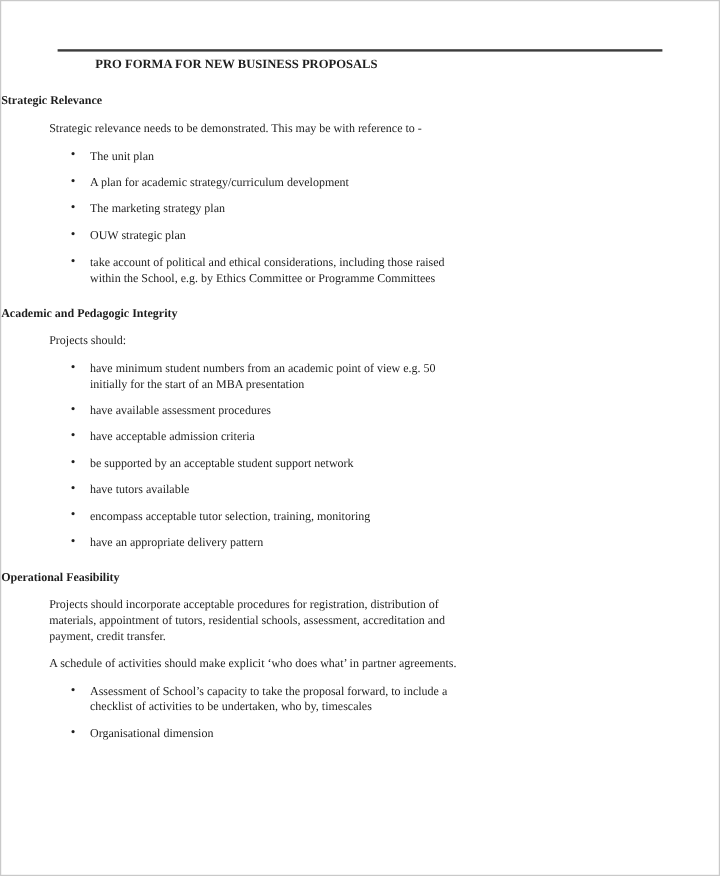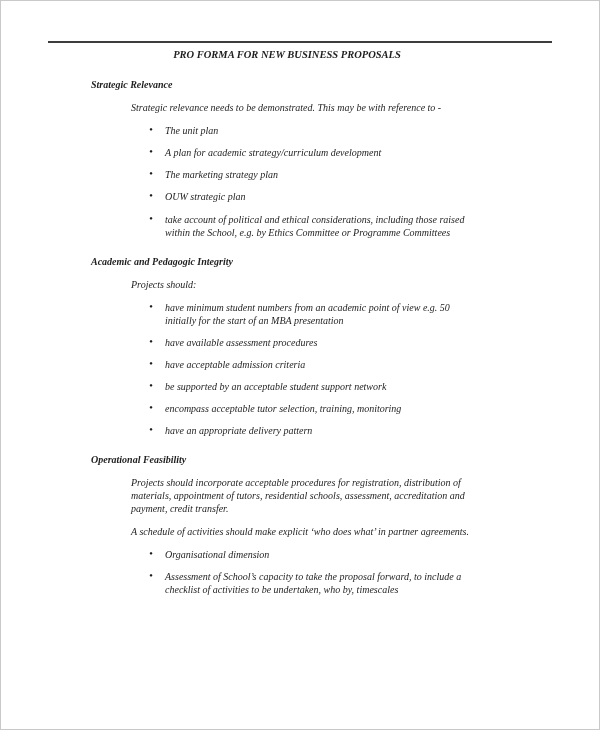--- a/index.html
+++ b/index.html
@@ -18,25 +18,23 @@
     overflow: hidden;
     font-family: "Liberation Serif", "DejaVu Serif", serif;
     color: #1e1e1e;
   }
   .rule {
     margin: 0 47px;
     border-top: 2px solid #3c3c3c;
     height: 0;
   }
   .content {
-    margin-left: 90px;
     width: 392px;
     font-size: 10px;
     line-height: 13px;
-    font-style: italic;
   }
   .title {
     font-size: 10.5px;
     line-height: 14px;
     font-weight: bold;
     text-align: center;
     margin: 5px 0 0 0;
   }
   .intro {
     font-weight: bold;
@@ -96,28 +94,29 @@
           </ul>
         </section>
         <section class="doc-section">
           <h2 class="heading">Academic and Pedagogic Integrity</h2>
           <p class="para">Projects should:</p>
           <ul class="bullets">
             <li>have minimum student numbers from an academic point of view e.g. 50 initially for the start of an MBA presentation</li>
             <li>have available assessment procedures</li>
             <li>have acceptable admission criteria</li>
             <li>be supported by an acceptable student support network</li>
+            <li>have tutors available</li>
             <li>encompass acceptable tutor selection, training, monitoring</li>
             <li>have an appropriate delivery pattern</li>
           </ul>
         </section>
         <section class="doc-section">
           <h2 class="heading">Operational Feasibility</h2>
           <p class="para">Projects should incorporate acceptable procedures for registration, distribution of materials, appointment of tutors, residential schools, assessment, accreditation and payment, credit transfer.</p>
           <p class="para">A schedule of activities should make explicit ‘who does what’ in partner agreements.</p>
           <ul class="bullets">
+            <li>Assessment of School’s capacity to take the proposal forward, to include a checklist of activities to be undertaken, who by, timescales</li>
             <li>Organisational dimension</li>
-            <li>Assessment of School’s capacity to take the proposal forward, to include a checklist of activities to be undertaken, who by, timescales</li>
           </ul>
         </section>
       </div>
   </div>
 </div>
 
 </body></html>

